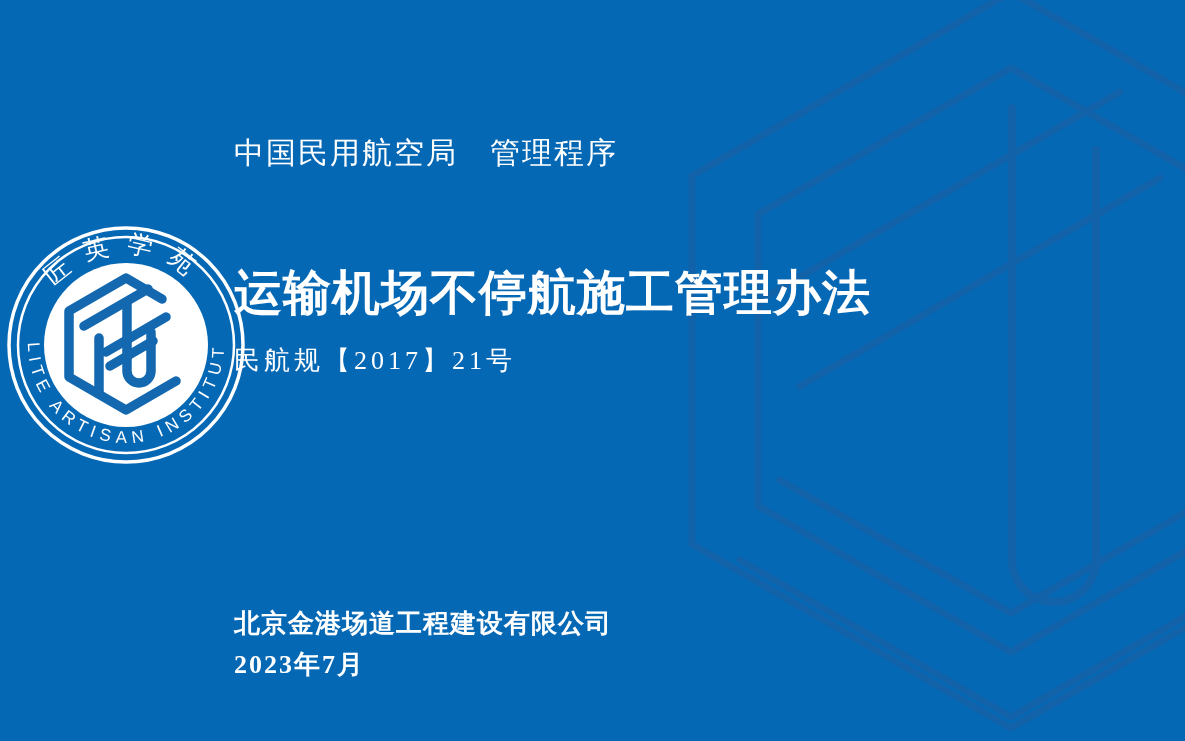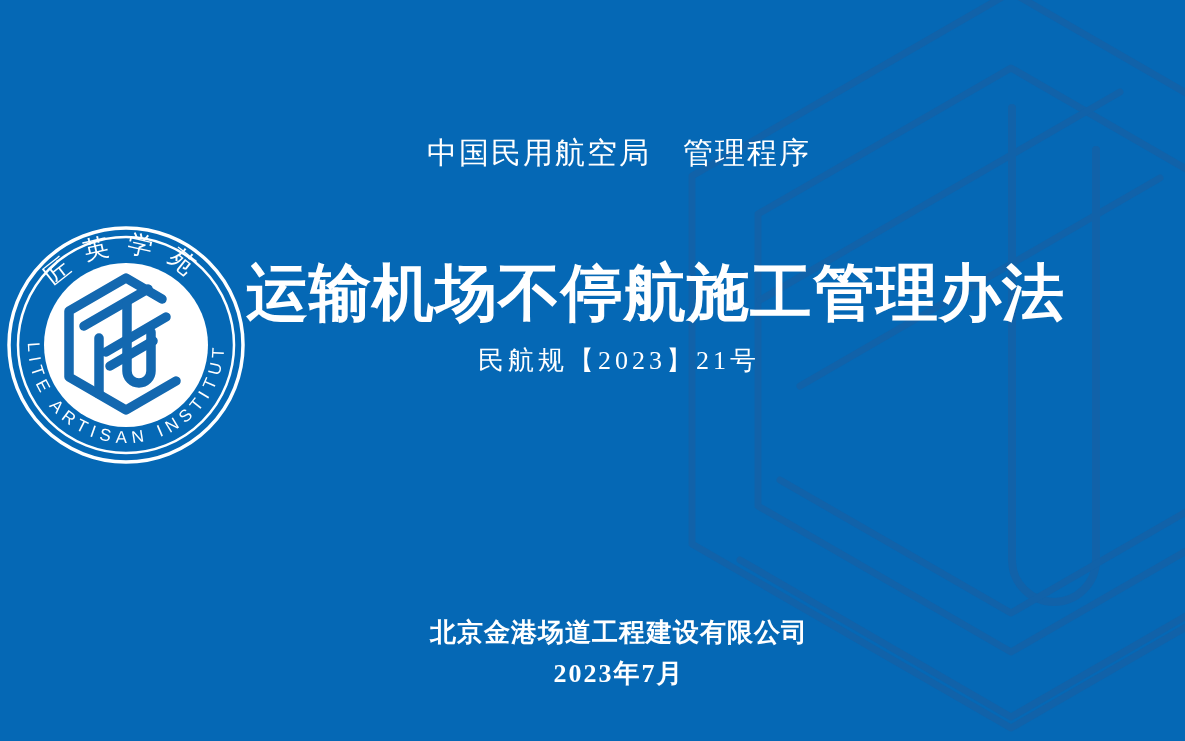--- a/index.html
+++ b/index.html
@@ -34,39 +34,38 @@
     position: absolute;
     left: 6px;
     top: 219px;
     width: 240px;
     height: 252px;
   }
 
   
   .txt {
     position: absolute;
-    left: 246px;
+    left: 234px;
     width: 746px;
-    text-align: center;
     color: #ffffff;
   }
 
   #header-line {
     top: 134px;
     font-family: "Liberation Serif", "DejaVu Serif", serif;
     font-size: 30px;
     line-height: 38px;
     letter-spacing: 2px;
     white-space: pre;
     font-weight: 400;
   }
 
   #main-title {
     top: 262px;
-    font-size: 62px;
+    font-size: 48px;
     line-height: 62px;
     font-weight: 700;
     letter-spacing: 1px;
     white-space: nowrap;
   }
 
   #doc-number {
     top: 344px;
     font-family: "Liberation Serif", "DejaVu Serif", serif;
     font-size: 26px;
@@ -74,21 +73,20 @@
     letter-spacing: 4px;
     font-weight: 400;
   }
 
   #footer-block {
     top: 602px;
     font-size: 26px;
     line-height: 42px;
     font-weight: 700;
     letter-spacing: 1px;
-    margin-top: 9px;
   }
   #footer-block .line2 {
     letter-spacing: 2px;
     font-family: Liberation Serif, serif;
   }
 </style>
 </head>
 <body>
 
 <div id="slide">
@@ -148,20 +146,20 @@
       <path d="M121 84 L121 152 A12 12 0 0 0 145 152 L145 113"></path>
 
       <path d="M93 119 L93 175"></path>
     </g>
   </svg>
 
   <div class="txt" id="header-line">中国民用航空局　管理程序</div>
 
   <div class="txt" id="main-title">运输机场不停航施工管理办法</div>
 
-  <div class="txt" id="doc-number">民航规【2023】21号</div>
+  <div class="txt" id="doc-number">民航规【2017】21号</div>
 
   <div class="txt" id="footer-block">
     <div class="line1">北京金港场道工程建设有限公司</div>
     <div class="line2">2023年7月</div>
   </div>
 
 </div>
 
 </body></html>

